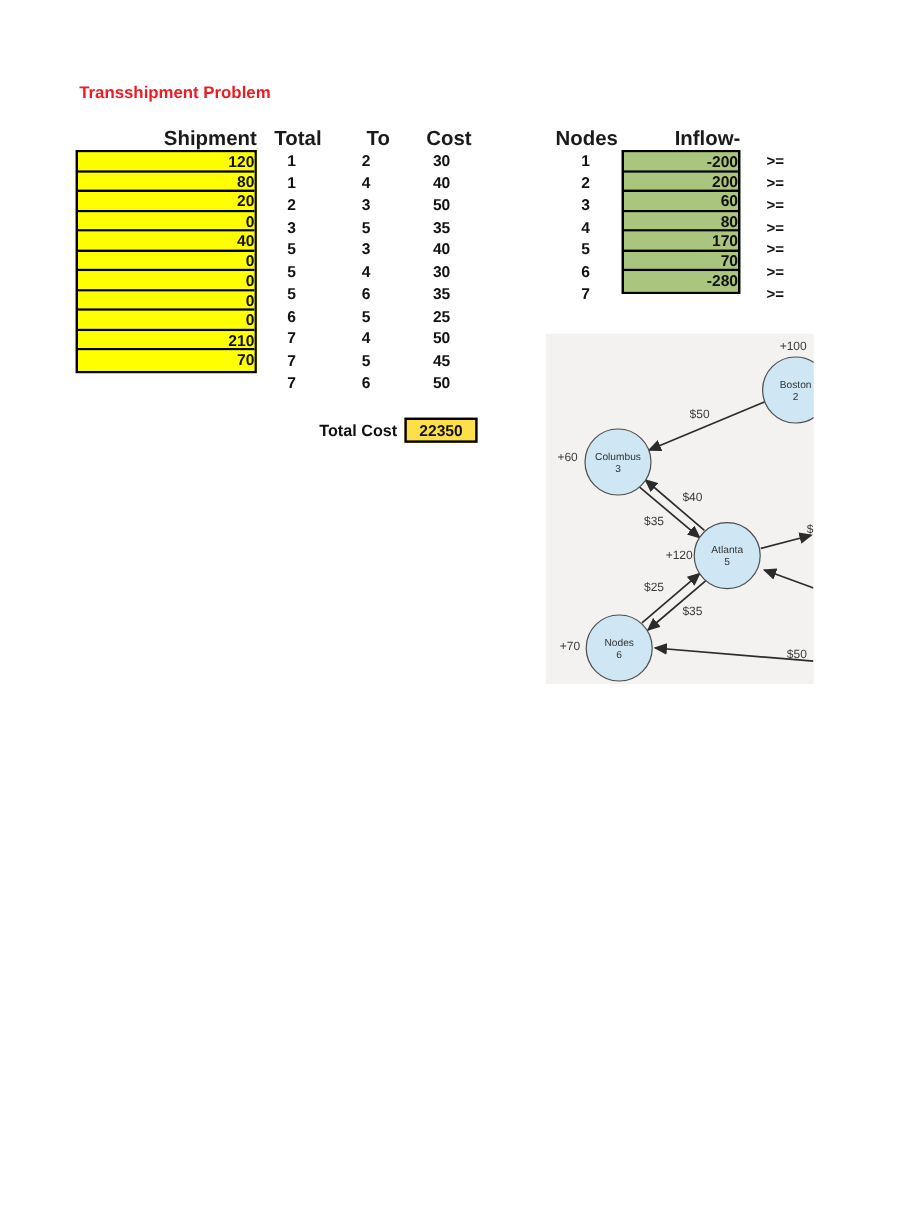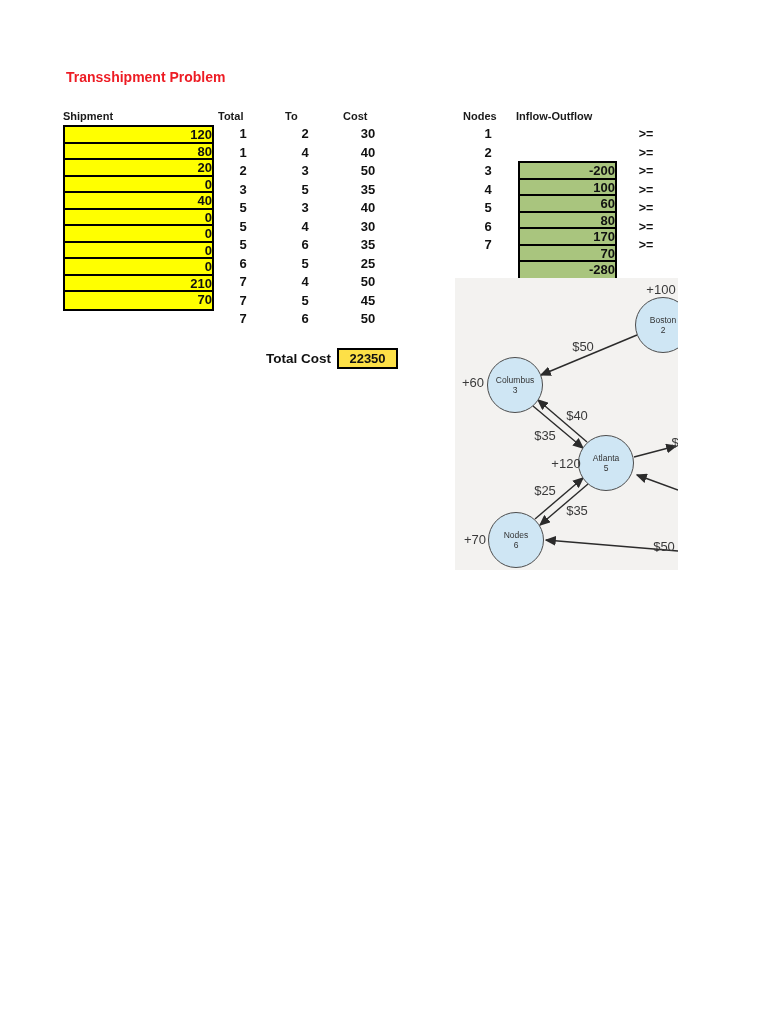--- a/index.html
+++ b/index.html
@@ -3,30 +3,30 @@
 <meta charset="utf-8">
 <style>
   * { margin:0; padding:0; box-sizing:border-box; }
   html,body { width:768px; height:1024px; background:#ffffff;
               font-family:"Liberation Sans", sans-serif; }
   #page { position:relative; width:768px; height:768px; background:#fff; overflow:hidden; }
 
   .title { position:absolute; left:66px; top:69px; font-size:14px; font-weight:bold; color:#ed1c24; }
 
   .colhead { position:absolute; top:107px; height:18px; line-height:18px;
-             font-size:11px; font-weight:bold; color:#1a1a1a; text-align:left; }
+             font-size:17px; font-weight:bold; color:#1a1a1a; text-align:right; }
 
   
   .cellstack { position:absolute; border:2px solid #000; }
   .cellstack .cell { height:16.5px; line-height:16.5px; border-bottom:2px solid #000;
                      font-size:13px; font-weight:bold; text-align:right; color:#111; }
   .cellstack .cell:last-child { border-bottom:none; }
   #shipment-table { left:63px; top:125px; width:151px; background:#ffff00; }
   #shipment-table .cell { background:#ffff00; }
-  #inflow-table { left:518px; top:125px; width:99px; background:#a9c57e;margin-top:36px; }
+  #inflow-table { left:518px; top:125px; width:99px; background:#a9c57e; }
   #inflow-table .cell { background:#a9c57e; }
 
   .numcol { position:absolute; top:125px; display:flex; flex-direction:column;
             font-size:13px; font-weight:bold; color:#111; text-align:center; }
   .numcol span { height:18.5px; line-height:18.5px; display:block; }
   #col-from { left:218px; width:50px; }
   #col-to   { left:285px; width:40px; }
   #col-cost { left:343px; width:50px; }
   #col-nodenum { left:463px; top:125px; width:50px; }
   #col-op { left:629px; top:125px; width:34px; font-size:12.5px; }
@@ -38,21 +38,21 @@
                 font-size:13px; font-weight:bold; color:#111; }
 
   
   #diagram { position:absolute; left:455px; top:278px; width:223px; height:292px;
              background:#f3f2f0; overflow:hidden; }
   #diagram svg { position:absolute; left:0; top:0; }
   .dnode { position:absolute; width:56px; height:56px; border-radius:50%;
            background:#cfe6f4; border:1.5px solid #4d4d4d;
            display:flex; flex-direction:column; align-items:center; justify-content:center;
            font-size:8.5px; line-height:1.2; color:#333; text-align:center; }
-  .dlabel { position:absolute; transform:translate(-50%,-50%); font-size:13px;
+  .dlabel { position:absolute; transform:translate(-50%,-50%); font-size:10px;
             color:#3a3a3a; white-space:nowrap; }
 </style>
 </head>
 <body>
 
 <div id="page">
 
   <div class="title">Transshipment Problem</div>
 
   <div class="colhead" style="left:63px;width:151px;">Shipment</div>
@@ -123,21 +123,21 @@
     <span>2</span>
     <span>3</span>
     <span>4</span>
     <span>5</span>
     <span>6</span>
     <span>7</span>
   </div>
 
   <div class="cellstack" id="inflow-table">
     <div class="cell">-200</div>
-    <div class="cell">100</div>
+    <div class="cell">200</div>
     <div class="cell">60</div>
     <div class="cell">80</div>
     <div class="cell">170</div>
     <div class="cell">70</div>
     <div class="cell">-280</div>
   </div>
 
   <div class="numcol" id="col-op">
     <span>&gt;=</span>
     <span>&gt;=</span>

